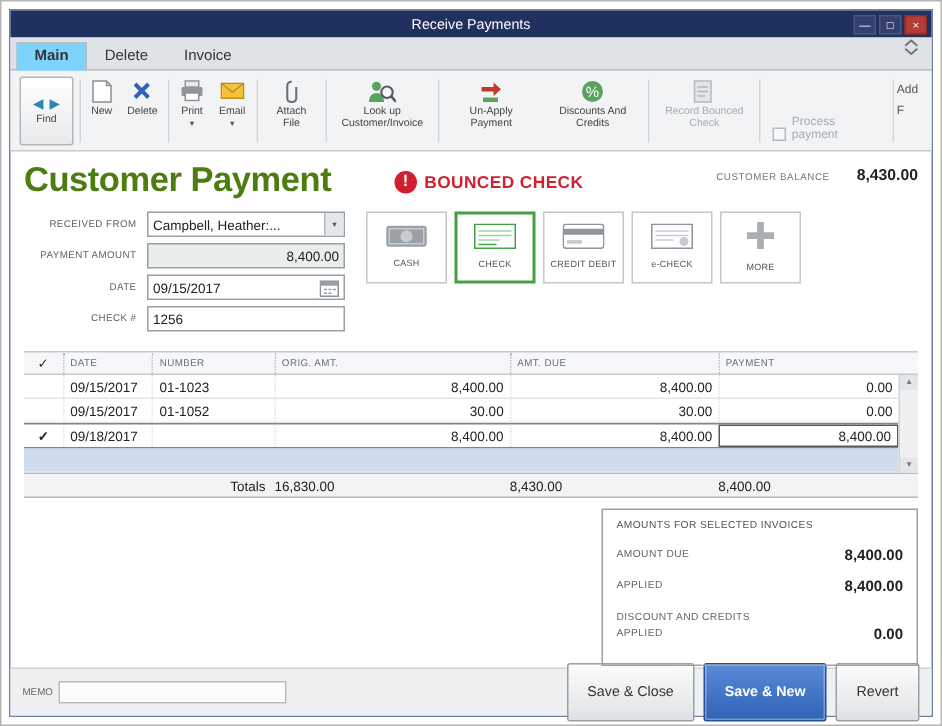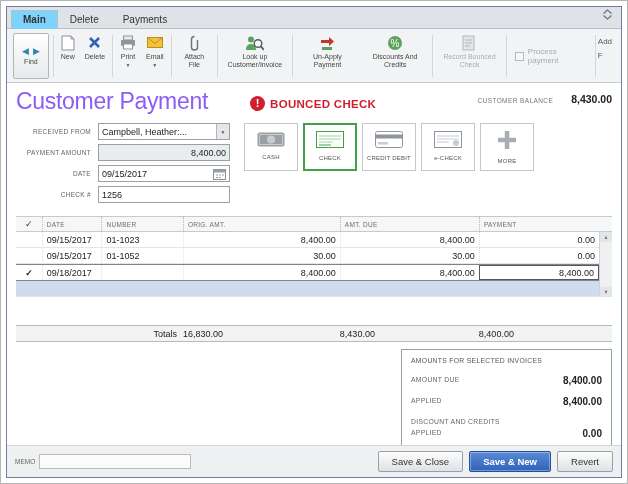--- a/index.html
+++ b/index.html
@@ -24,29 +24,29 @@
   
   .toolbar { height:54px; background:#f2f3f4; border-bottom:1px solid #c8ccd0; display:flex; align-items:stretch; padding:3px 4px 2px; flex:0 0 auto; overflow:hidden; }
   .tb-item { display:flex; flex-direction:column; align-items:center; justify-content:flex-start; gap:2px; padding:2px 5px; text-align:center; cursor:default; }
   .tb-icon { height:17px; display:flex; align-items:center; justify-content:center; }
   .tb-label { font-size:7px; color:#444; line-height:1.2; max-width:62px; }
   .tb-label.disabled { color:#a6abb0; }
   .tb-dd { font-size:5px; color:#555; line-height:5px; }
   .sep { width:1px; background:#d4d7da; margin:3px 2px; }
   .tb-find { display:flex; flex-direction:column; align-items:center; justify-content:center; gap:2px; border:1px solid #b2b6ba; background:linear-gradient(#fff,#e7e9eb); padding:3px 8px; margin:1px 2px; border-radius:2px; }
   .find-arrows { display:flex; gap:4px; font-size:9px; color:#2e86ab; line-height:10px; }
-  .tb-process { display:flex; align-items:center; gap:4px; padding:4px 6px; }
+  .tb-process { display:flex; align-items:flex-end; gap:4px; padding:4px 6px; }
   .cbx { width:9px; height:9px; border:1px solid #b5b9bd; background:#f7f8f9; margin-top:1px; }
   .process-label { font-size:8px; color:#a6abb0; }
   .tb-overflow { width:20px; overflow:hidden; display:flex; flex-direction:column; gap:5px; font-size:8px; color:#555; padding-top:5px; white-space:nowrap; }
 
   
   .content { flex:1 1 auto; overflow:hidden; padding:5px 9px 0; position:relative; }
   .header-row { display:flex; align-items:flex-start; height:31px; }
-  h1 { font-size:23px; font-weight:normal; color:#8b5cf6; letter-spacing:-0.3px; }
+  h1 { font-size:23px; font-weight:bold; color:#4d7c0f; letter-spacing:-0.3px; }
   .bounced { margin-left:42px; margin-top:8px; display:flex; align-items:center; gap:5px; }
   .bounced-icon { width:15px; height:15px; border-radius:50%; background:#d11f2f; color:#fff; font-weight:bold; font-size:11px; line-height:15px; text-align:center; }
   .bounced-text { color:#d11f2f; font-weight:bold; font-size:11.5px; letter-spacing:0.3px; }
   .balance { margin-left:auto; display:flex; align-items:baseline; gap:18px; margin-top:5px; }
   .balance-label { font-size:6.5px; color:#777; letter-spacing:0.4px; }
   .balance-value { font-size:10.5px; font-weight:bold; color:#222; }
 
   
   .form-row { display:flex; margin-top:4px; }
   .fields { width:214px; }
@@ -81,50 +81,58 @@
   .g-row { display:flex; height:16px; align-items:center; border-bottom:1px solid #e4e5e7; margin-right:13px; }
   .g-row .cell { padding-left:4px; height:100%; display:flex; align-items:center; border-left:1px dotted #e0e1e3; }
   .g-row .col-check { border-left:none; justify-content:center; padding-left:0; font-weight:bold; }
   .num { justify-content:flex-end !important; padding-right:4px; }
   .row-selected { border-top:1px solid #7f8489; border-bottom:1px solid #7f8489; height:17px; }
   .cell-edit { border:1px solid #55595d !important; background:#fff; }
   .row-empty { background:#cfdcf0; height:16px; }
   .vscroll { position:absolute; top:0; right:0; bottom:0; width:13px; background:#eef0f2; border-left:1px solid #cfd2d6; display:flex; flex-direction:column; justify-content:space-between; align-items:center; font-size:5.5px; color:#7a7f84; }
   .varr { height:10px; line-height:11px; width:100%; text-align:center; background:#e3e6e9; }
   .vtrack { flex:1; }
-  .g-totals { display:flex; height:17px; align-items:center; background:#f2f3f4; border-top:1px solid #b7babd; border-bottom:1px solid #b7babd; padding-right:13px;margin-top:28px; }
+  .g-totals { display:flex; height:17px; align-items:center; background:#f2f3f4; border-top:1px solid #b7babd; border-bottom:1px solid #b7babd; padding-right:13px; }
   .totals-label { width:142px; margin-left:26px; text-align:right; padding-right:6px; }
 
   
   .lower { display:flex; justify-content:flex-end; margin-top:7px; }
   .summary { width:211px; border:1px solid #9aa0a6; padding:7px 9px 4px; }
   .sum-title { font-size:6.8px; color:#555; letter-spacing:0.3px; margin-bottom:11px; }
   .sum-row { display:flex; justify-content:space-between; align-items:flex-end; margin-bottom:10px; }
   .sum-label { font-size:6.8px; color:#666; max-width:118px; line-height:1.6; letter-spacing:0.3px; }
   .sum-value { font-size:10px; font-weight:bold; color:#222; }
 
   
   .footer { height:32px; background:#eef0f1; border-top:1px solid #d2d5d8; display:flex; align-items:center; padding:0 8px; flex:0 0 auto; }
   .memo-label { font-size:6.5px; color:#666; margin-right:4px; }
   .memo-input { width:152px; height:15px; border:1px solid #b8bcc0; background:#fbfbfb; font-size:9px; padding:0 3px; }
   .btns { margin-left:auto; display:flex; gap:6px; }
-  .btn { height:21px; padding:0 13px; font-size:9.5px; color:#333; background:linear-gradient(#fcfcfc,#dfe2e5); border:1px solid #9aa0a6; border-radius:2px; cursor:default; }
+  .btn { height:39px; padding:0 13px; font-size:9.5px; color:#333; background:linear-gradient(#fcfcfc,#dfe2e5); border:1px solid #9aa0a6; border-radius:2px; cursor:default; }
   .btn-primary { background:linear-gradient(#5b8ad6,#2f63b8); color:#fff; border-color:#24509a; box-shadow:inset 0 0 0 1px rgba(255,255,255,.35); font-weight:bold; }
 </style>
 </head>
 <body>
 
 <div class="page">
 <div class="window">
 
+  <div class="titlebar">
+    <span class="title">Receive Payments</span>
+    <div class="win-controls">
+      <span class="wc">—</span>
+      <span class="wc">□</span>
+      <span class="wc wc-close">×</span>
+    </div>
+  </div>
 
   <div class="tabstrip">
     <div class="tab active">Main</div>
     <div class="tab">Delete</div>
-    <div class="tab">Payments</div>
+    <div class="tab">Invoice</div>
     <div class="expand">
       <svg width="11" height="11">
             <path d="M1.5 4.5L5.5 1l4 3.5M1.5 6.5L5.5 10l4-3.5" fill="none" stroke="#6d7278" stroke-width="1.2"></path>
           </svg>
     </div>
   </div>
 
   <div class="toolbar">
     <div class="tb-find">
       <div class="find-arrows">

